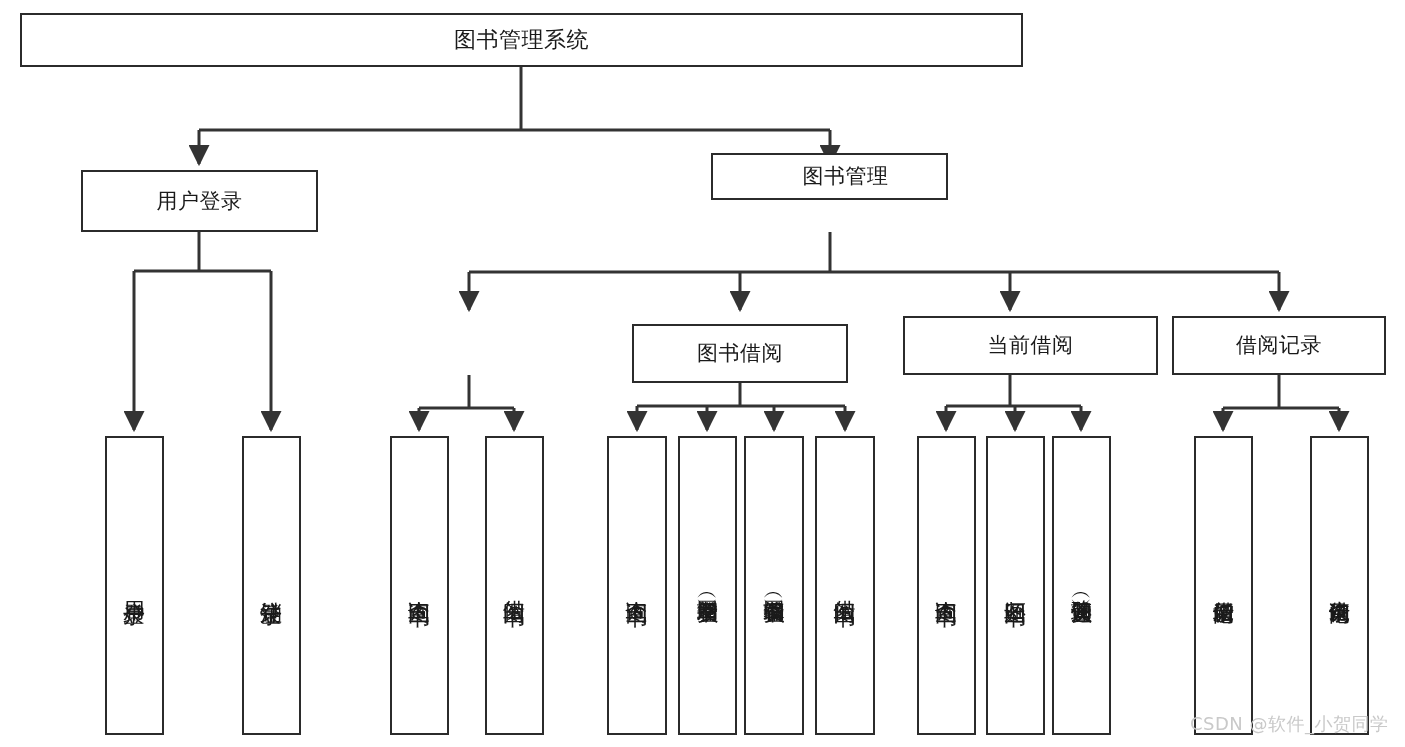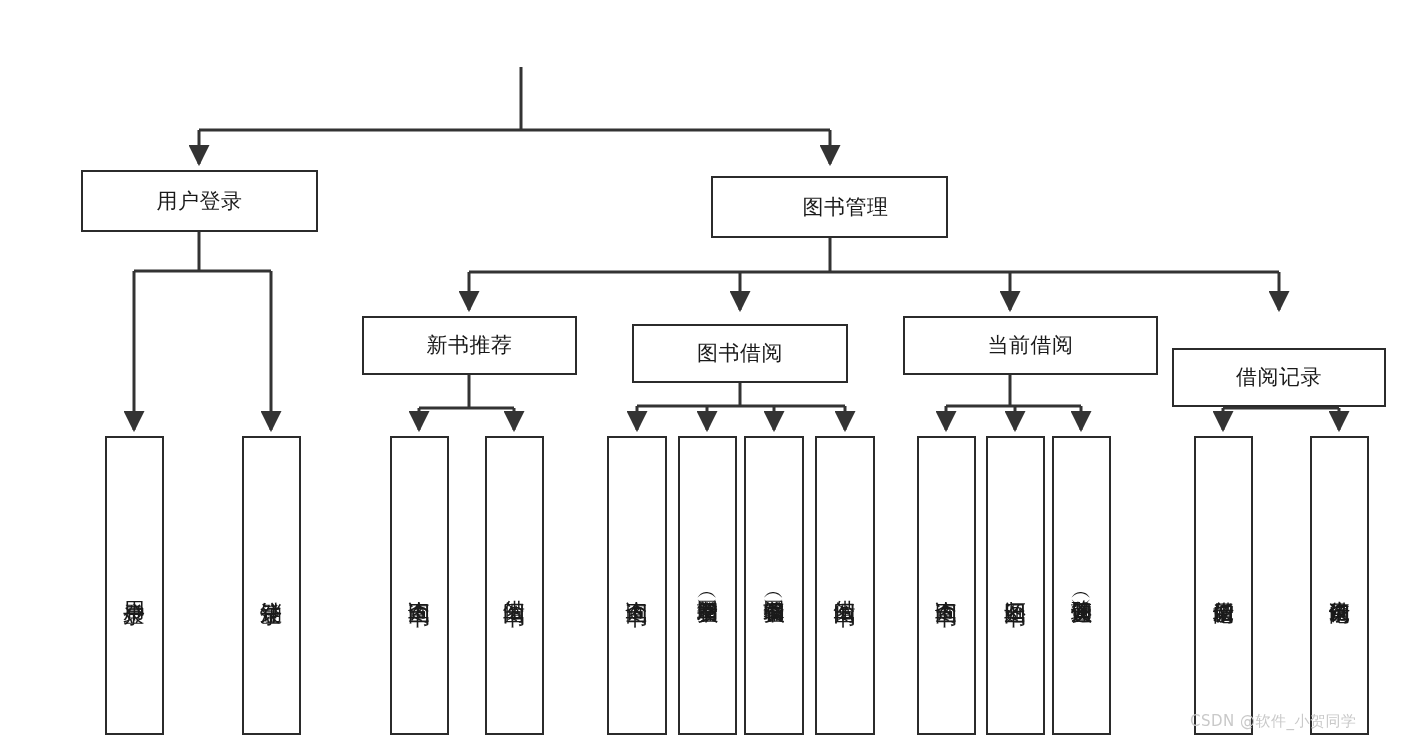--- a/index.html
+++ b/index.html
@@ -64,21 +64,21 @@
     white-space: nowrap;
     max-height: 272px;
   }
   .node.v.tight .lbl {
     font-size: 21px;
     letter-spacing: 0.5px;
   }
   .watermark {
     position: absolute;
     color: #c9c9c9;
-    font-size: 15px;
+    font-size: 18px;
     white-space: nowrap;
     left: 1190px;
     top: 712px;
     letter-spacing: 0.5px;
   }
 </style>
 </head>
 <body>
 
 <div id="canvas">
@@ -126,38 +126,38 @@
       <path d="M 1015 406 L 1015 430" marker-end="url(#arrow)"></path>
       <path d="M 1081 406 L 1081 430" marker-end="url(#arrow)"></path>
 
       <path d="M 1279 375 L 1279 408"></path>
       <path d="M 1223 408 L 1339 408"></path>
       <path d="M 1223 408 L 1223 430" marker-end="url(#arrow)"></path>
       <path d="M 1339 408 L 1339 430" marker-end="url(#arrow)"></path>
     </g>
   </svg>
 
+  <div class="node h root" style="left:20px; top:13px; width:1003px; height:54px;">
+    <span class="lbl">图书管理系统</span>
+  </div>
 
   <div class="node h" style="left:81px; top:170px; width:237px; height:62px;">
     <span class="lbl">用户登录</span>
   </div>
-  <div class="node h" style="left:711px; top:176px; width:237px; height:62px;padding-left:32px;">
+  <div class="node h" style="left:711px; top:153px; width:237px; height:47px;padding-left:32px;">
     <span class="lbl">图书管理</span>
   </div>
 
-  <div class="node h" style="left:362px; top:316px; width:215px; height:59px;">
-    <span class="lbl">新书推荐</span>
-  </div>
   <div class="node h" style="left:632px; top:324px; width:216px; height:59px;">
     <span class="lbl">图书借阅</span>
   </div>
   <div class="node h" style="left:903px; top:316px; width:255px; height:59px;">
     <span class="lbl">当前借阅</span>
   </div>
-  <div class="node h" style="left:1172px; top:316px; width:214px; height:59px;margin-top:32px;">
+  <div class="node h" style="left:1172px; top:316px; width:214px; height:59px;">
     <span class="lbl">借阅记录</span>
   </div>
 
   <div class="node v" style="left:105px; top:436px; width:59px; height:299px;">
     <span class="lbl">用户登录</span>
   </div>
   <div class="node v" style="left:242px; top:436px; width:59px; height:299px;">
     <span class="lbl">注销登录</span>
   </div>
 

